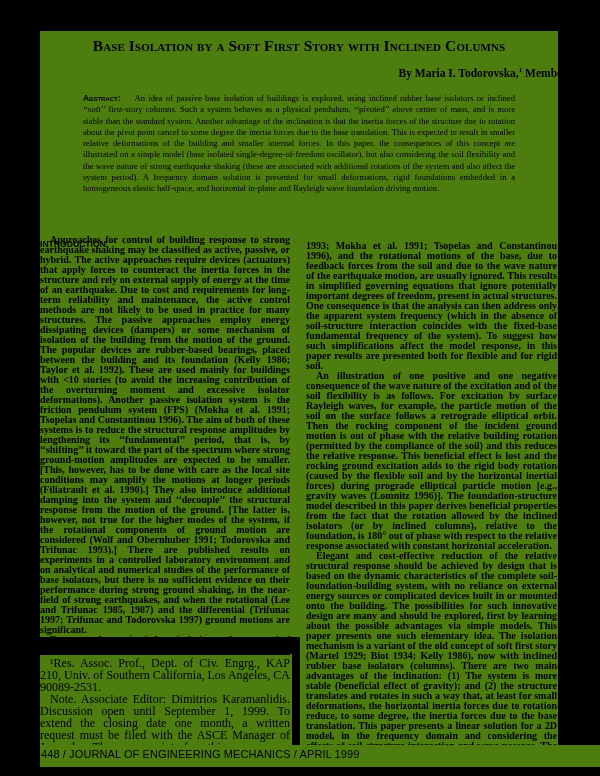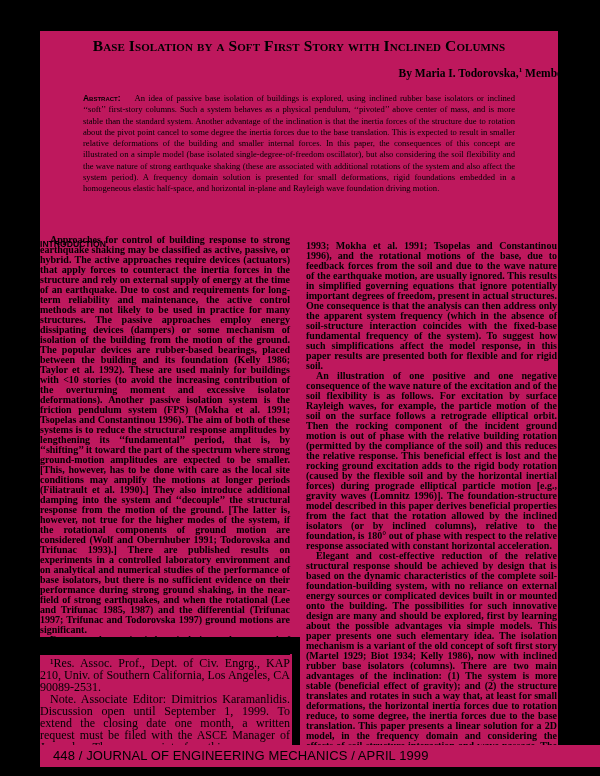--- a/index.html
+++ b/index.html
@@ -1,18 +1,18 @@
 <!DOCTYPE html>
 <html><head>
 <meta charset="utf-8">
 <style>
   html, body { margin:0; padding:0; }
   body { width:600px; height:776px; background:#000; position:relative; overflow:hidden;
          font-family:"Liberation Serif", serif; color:#000; }
-  .sheet { position:absolute; background:#be185d; }
+  .sheet { position:absolute; background:#4d7c0f; }
   #top { left:40px; top:31px; width:518px; height:180px; }
   #leftcol { left:40px; top:211px; width:252px; height:426px;padding-left:20px; }
   #rightcol { left:300px; top:211px; width:258px; height:540px; }
   #fnote { left:40px; top:654px; width:252px; height:95px; }
   #foot { left:40px; top:745px; width:560px; height:22px; }
   .title { position:absolute; left:0; width:518px; top:6px; text-align:center;
            font-weight:bold; font-size:15.5px; letter-spacing:0.1px; font-variant:small-caps; }
   .author { position:absolute; left:0; width:562px; top:35px; text-align:right;
             font-weight:bold; font-size:11.5px; }
   .author sup { font-size:7px; }
@@ -23,22 +23,22 @@
   .heading { position:absolute; left:0; top:28px; font-family:"Liberation Sans", sans-serif;
              font-weight:bold; font-size:8.6px; }
   .col-text { position:absolute; font-size:10px; line-height:10px; text-align:justify; hyphens:manual;font-weight:bold; }
   #leftcol .col-text { left:0; top:24px; width:250px; }
   #rightcol .col-text { left:6px; top:30px; width:251px; }
   .col-text p { margin:0; text-indent:10px; }
   .col-text p.noindent { text-indent:0; }
   .fn { position:absolute; left:0; top:3px; width:250px; font-size:12px; line-height:12px; text-align:justify; }
   .fn p { margin:0; text-indent:10px; }
   .fnrule { position:absolute; left:0; top:0; width:250px; height:1px; background:#000; }
-  .footer-text { position:absolute; left:13px; top:3px; font-family:"Liberation Sans", sans-serif;
-                 font-size:13px; letter-spacing:0.1px; }
+  .footer-text { position:absolute; left:1px; top:3px; font-family:"Liberation Sans", sans-serif;
+                 font-size:11px; letter-spacing:0.1px; }
 </style>
 </head>
 <body>
 
 <div class="sheet" id="top">
   <div class="title">Base Isolation by a Soft First Story with Inclined Columns</div>
   <div class="author"><span>By Maria I. Todorovska,</span><sup>1</sup><span> Member, ASCE</span></div>
   <div class="abstract"><span class="lbl">Abstract:</span><span>An idea of passive base isolation of buildings is explored, using inclined rubber base isolators or inclined ‘‘soft’’ first-story columns. Such a system behaves as a physical pendulum, ‘‘pivoted’’ above center of mass, and is more stable than the standard system. Another advantage of the inclination is that the inertia forces of the structure due to rotation about the pivot point cancel to some degree the inertia forces due to the base translation. This is expected to result in smaller relative deformations of the building and smaller internal forces. In this paper, the consequences of this concept are illustrated on a simple model (base isolated single-degree-of-freedom oscillator), but also considering the soil flexibility and the wave nature of strong earthquake shaking (these are associated with additional rotations of the system and also affect the system period). A frequency domain solution is presented for small deformations, rigid foundations embedded in a homogeneous elastic half-space, and horizontal in-plane and Rayleigh wave foundation driving motion.</span></div>
 </div>
 

